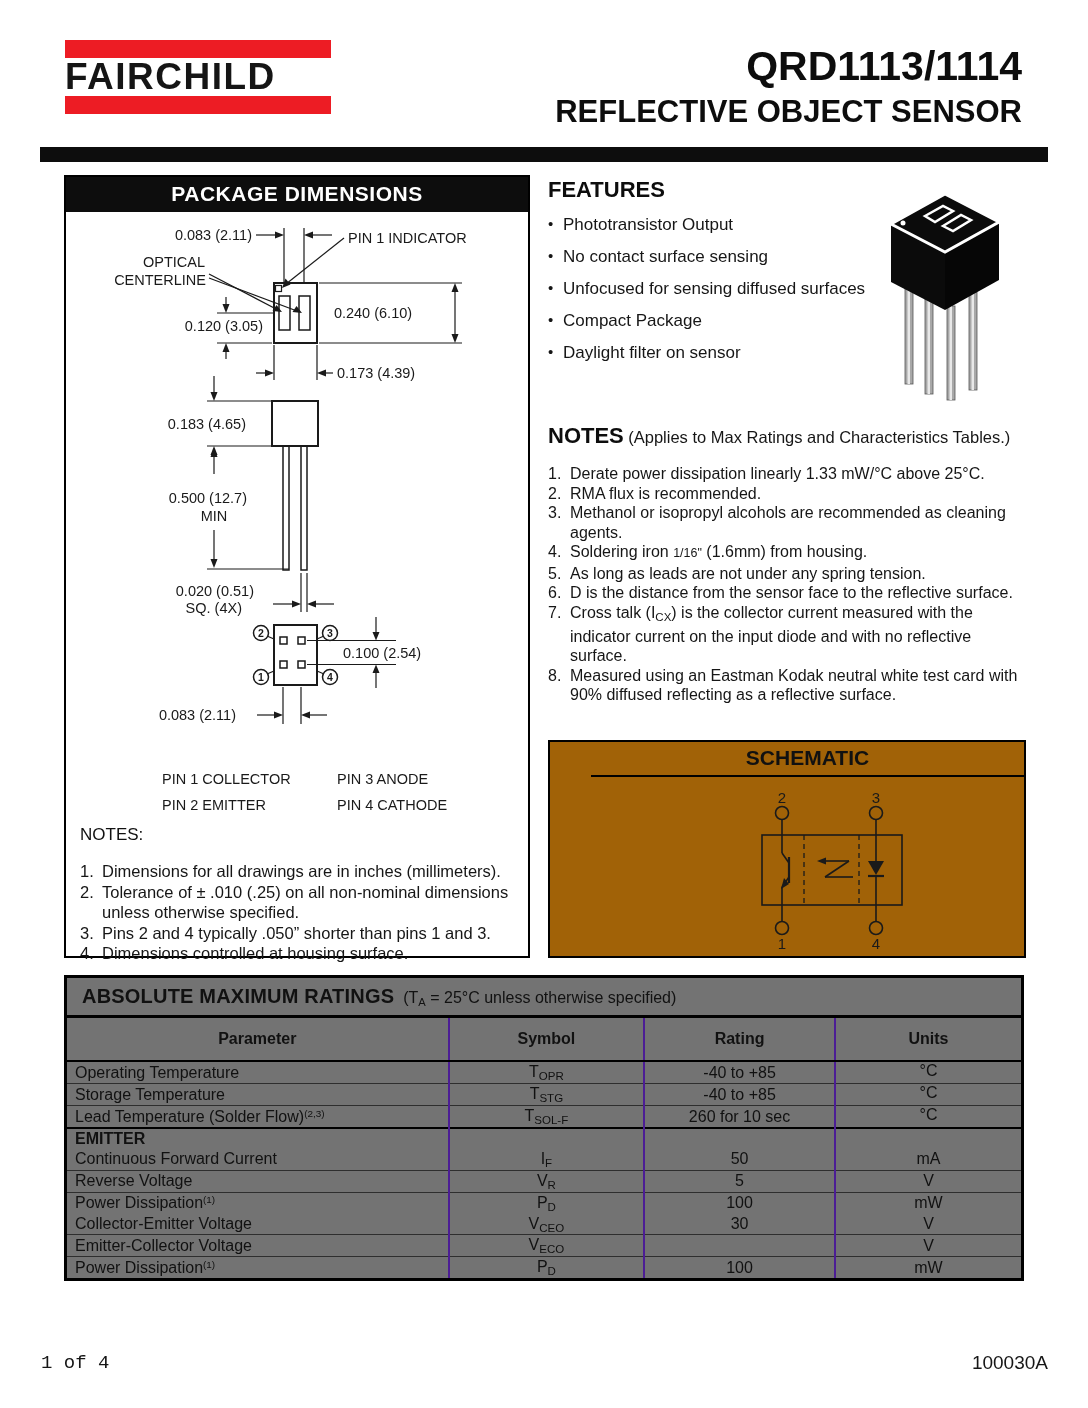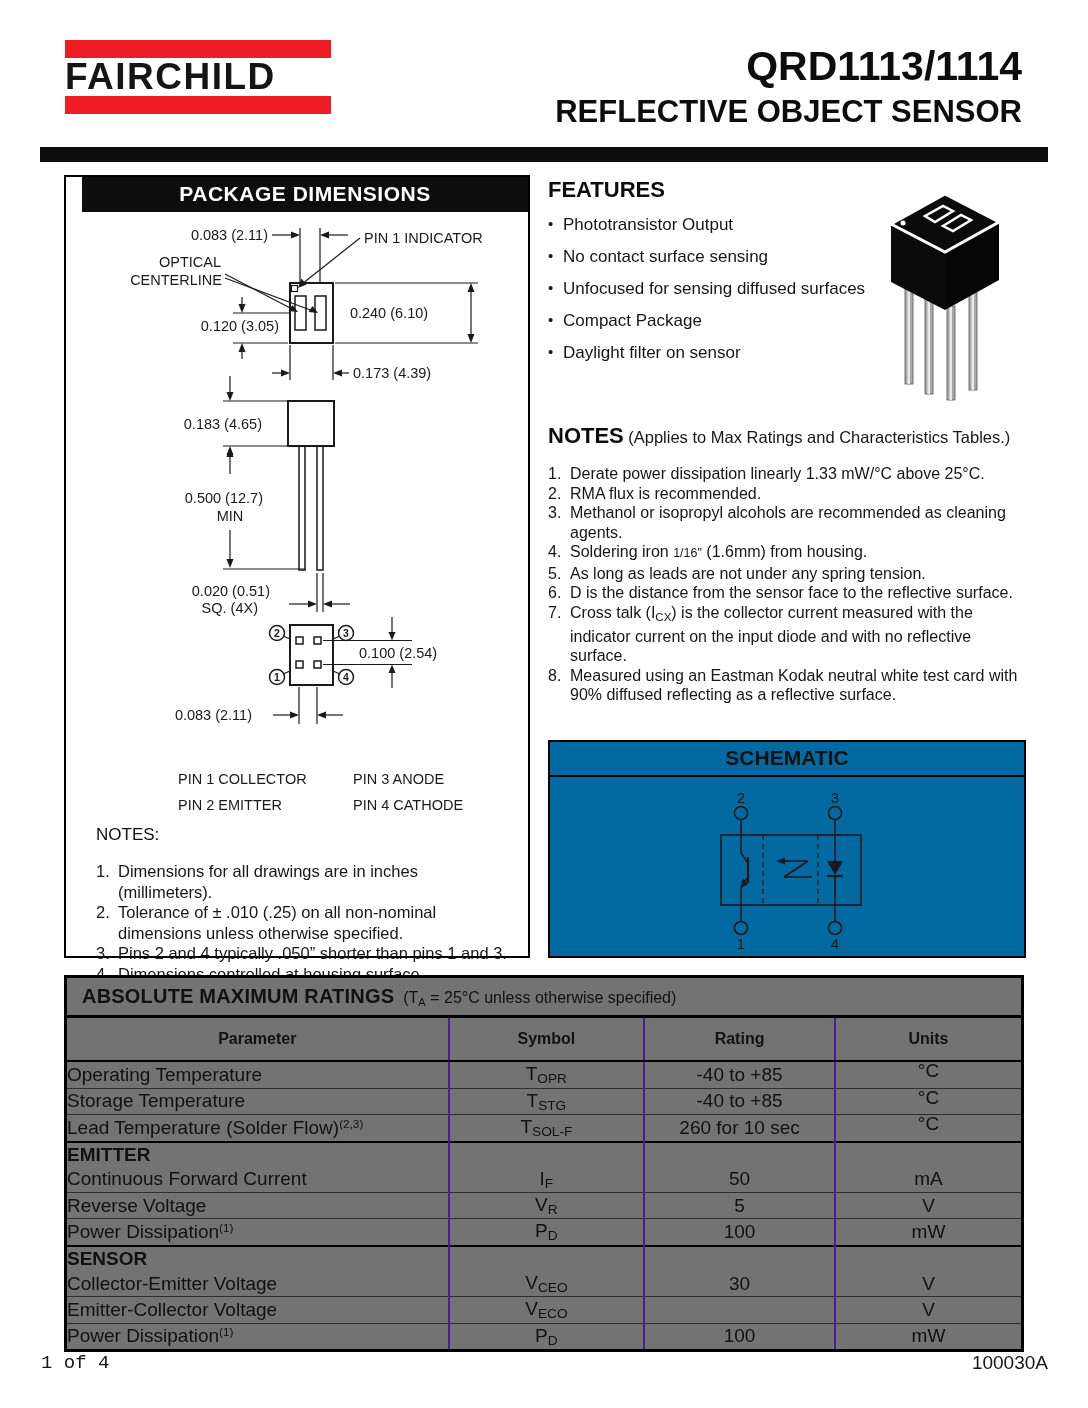--- a/index.html
+++ b/index.html
@@ -11,21 +11,21 @@
   .red-bar { height:18px; background:var(--brand-red,#ed1c24); }
   .brand-name { font-size:37px; font-weight:bold; letter-spacing:1.5px; line-height:38px; color:#151515; transform:scaleY(.98); }
   .brand-sub { font-size:21px; letter-spacing:4.5px; color:#2a2a2a; margin-top:3px; font-weight:500; }
   .brand-sub sup { font-size:10px; letter-spacing:0; }
   .title-block { position:absolute; right:66px; top:44px; text-align:right; }
   .part-number { font-size:41px; font-weight:bold; line-height:44px; color:#0d0d0d; }
   .part-subtitle { font-size:31px; font-weight:bold; margin-top:6px; color:#0d0d0d; }
   .header-rule { position:absolute; left:40px; top:147px; width:1008px; height:15px; background:#0d0d0d; }
 
   
-  .pkg-box { position:absolute; left:64px; top:175px; width:466px; height:783px; border:2.5px solid #000; background:#fff;padding-left:16px; }
+  .pkg-box { position:absolute; left:64px; top:175px; width:466px; height:783px; border:2.5px solid #000; background:#fff; }
   .pkg-header { background:#0d0d0d; color:#fff; text-align:center; font-size:21px; font-weight:bold; letter-spacing:.5px; padding:5px 0 6px; }
   svg text { font-family:inherit; fill:#1a1a1a; }
   .dim-label { font-size:14.5px; }
   .pin-circ-num { font-size:10.5px; font-weight:bold; }
   .pin-labels { display:grid; grid-template-columns:175px auto; row-gap:10px; padding:10px 0 0 96px; font-size:14.5px; color:#1a1a1a; }
   .pkg-notes { padding:12px 14px 0 14px; }
   .pkg-notes-title { font-size:17px; margin-bottom:16px; }
   .pkg-note, .note-item { display:flex; font-size:16.5px; line-height:20.5px; color:#161616; }
   .pkg-note .num, .note-item .num { flex:0 0 22px; }
   .pkg-note .nbody, .note-item .nbody { flex:1; }
@@ -37,32 +37,32 @@
   .feat .bullet { flex:0 0 15px; font-size:15px; }
   .product-photo { position:absolute; left:873px; top:182px; }
   .notes-block { position:absolute; left:548px; top:423px; width:478px; }
   .notes-head { margin-bottom:15px; }
   .notes-head .notes-sub { font-size:16.5px; font-weight:normal; color:#161616; }
   .note-item { font-size:16px; line-height:19.5px; }
   .note-item .nbody sub { font-size:.72em; vertical-align:-.25em; }
   .note-item .nbody small { font-size:.78em; }
 
   
-  .schematic { position:absolute; left:548px; top:740px; width:478px; height:218px; border:2.5px solid #000; background:#0369a1; }
+  .schematic { position:absolute; left:548px; top:740px; width:478px; height:218px; border:2.5px solid #000; background:#a16207;padding-left:41px; }
   .schematic-title { text-align:center; font-size:21px; font-weight:bold; padding:4px 0 5px; border-bottom:2.5px solid #000; }
 
   
   .ratings { position:absolute; left:64px; top:975px; width:960px; border:3px solid #000; background:#737373; }
   .ratings-titlebar { display:flex; align-items:baseline; gap:9px; padding:7px 0 7px 15px; border-bottom:3px solid #000; }
   .ratings-title { font-size:20px; font-weight:bold; letter-spacing:.2px; }
   .ratings-subtitle { font-size:16px; }
   .ratings-subtitle sub { font-size:.7em; vertical-align:-.3em; }
   table.rt { width:100%; border-collapse:collapse; table-layout:fixed; }
   table.rt th { font-size:16px; font-weight:bold; height:43px; border-bottom:2px solid #000; }
-  table.rt td { font-size:19px; height:15px; padding:1px 0; }
+  table.rt td { font-size:16px; height:15px; padding:1px 8px; }
   table.rt td + td, table.rt th + th { border-left:2px solid #4c1d95; }
   table.rt tbody tr td { border-top:1.5px solid #2e2e2e; }
   table.rt tbody tr:first-child td { border-top:none; }
   table.rt tbody tr.section td { border-top:2px solid #000; }
   table.rt tbody tr.after-sec td { border-top:none; }
   td.param { text-align:left; padding-left:16px; }
   td.param sup, .ratings sup { font-size:.62em; vertical-align:.5em; }
   td.param.sec { font-weight:bold; }
   td.c { text-align:center; }
   td.c sub { font-size:.72em; vertical-align:-.25em; }
@@ -419,26 +419,20 @@
             <td class="c">V<sub>R</sub></td>
             <td class="c">5</td>
             <td class="c">V</td>
           </tr>
           <tr>
             <td class="param">Power Dissipation<sup>(1)</sup></td>
             <td class="c">P<sub>D</sub></td>
             <td class="c">100</td>
             <td class="c">mW</td>
           </tr>
-          <tr class="section">
-            <td class="param sec">SENSOR</td>
-            <td></td>
-            <td></td>
-            <td></td>
-          </tr>
           <tr class="after-sec">
             <td class="param">Collector-Emitter Voltage</td>
             <td class="c">V<sub>CEO</sub></td>
             <td class="c">30</td>
             <td class="c">V</td>
           </tr>
           <tr>
             <td class="param">Emitter-Collector Voltage</td>
             <td class="c">V<sub>ECO</sub></td>
             <td class="c"></td>

